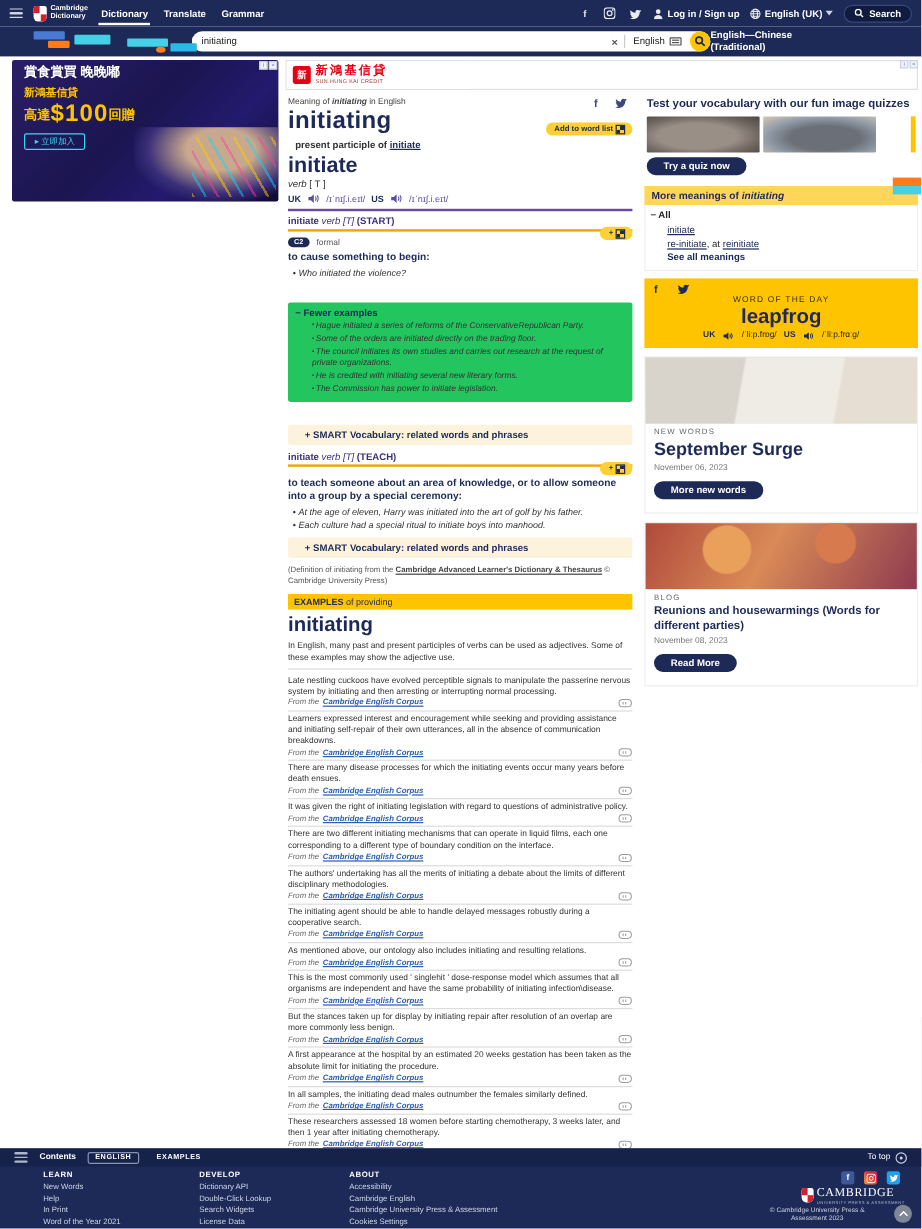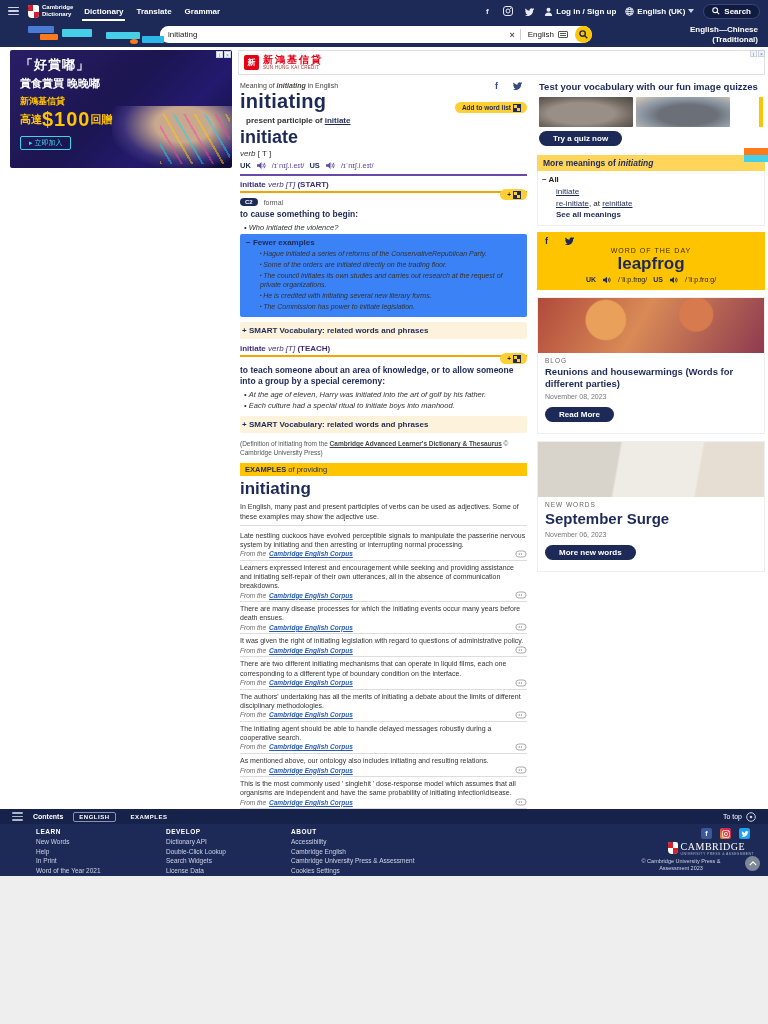--- a/index.html
+++ b/index.html
@@ -1,17 +1,17 @@
 <!DOCTYPE html>
 <html><head>
 <meta charset="utf-8">
 <style>
 *{margin:0;padding:0;box-sizing:border-box}
 html,body{background:#eee}
-.viewport{position:relative;width:768px;height:876px;margin:0 auto;background:#fff;overflow:hidden;font-family:"Liberation Sans","DejaVu Sans",sans-serif;color:#222}
+.viewport{position:relative;width:768px;height:1024px;margin:0 auto;background:#fff;overflow:hidden;font-family:"Liberation Sans","DejaVu Sans",sans-serif;color:#222}
 a{text-decoration:none}
 
 .topbar{height:22px;background:#1d2a57;display:flex;align-items:center;padding:0 8px;color:#fff;font-size:8px;gap:9px}
 .hamb{display:inline-block;width:11px}
 .hamb i{display:block;height:1.5px;background:#cfd4e4;margin:2px 0;border-radius:1px}
 .brand{display:flex;align-items:center;gap:3px}
 .shield{width:11px;height:13px;background:#fff;border-radius:2px 2px 4px 4px;position:relative;overflow:hidden}
 .shield:before{content:"";position:absolute;left:0;top:0;width:5px;height:6px;background:#d3202f}
 .shield:after{content:"";position:absolute;right:0;bottom:0;width:5px;height:6px;background:#d3202f}
 .brand-txt{font-size:6px;line-height:1.1;font-weight:bold;color:#fff}
@@ -28,21 +28,21 @@
 .blocks{position:relative;width:150px;height:100%}
 .blocks i{position:absolute;border-radius:1px}
 .searchbox{width:432px;height:17px;background:#fff;border-radius:9px;display:flex;align-items:center;overflow:hidden}
 .searchbox input{flex:1;border:0;outline:0;font-size:8px;padding:0 8px;font-family:inherit;color:#222}
 .clear-x{color:#555;font-size:9px;font-weight:bold;padding:0 5px;cursor:pointer}
 .sb-sep{width:1px;height:11px;background:#ccc}
 .sb-lang{font-size:8px;padding:0 7px;color:#222;display:flex;align-items:center;gap:4px}
 .kbd{width:10px;height:7px;border:1px solid #555;border-radius:1px;position:relative}
 .kbd:before{content:"";position:absolute;left:1px;top:1px;width:6px;height:1px;background:#555;box-shadow:0 2px 0 #555}
 .sb-go{width:17px;height:17px;border-radius:50%;background:#ffc400;display:flex;align-items:center;justify-content:center}
-.sr-right{flex:1;text-align:right;color:#fff;font-weight:bold;font-size:8px;line-height:1.15}
+.sr-right{flex:1;text-align:left;color:#fff;font-weight:bold;font-size:8px;line-height:1.15}
 
 .content{position:absolute;top:47px;left:0;right:0;bottom:67px;overflow:hidden;display:flex}
 .leftcol{width:238px;padding:3px 6px 0 10px}
 .mainwrap{flex:1;display:flex;flex-direction:column;min-width:0}
 .row2{display:flex;flex:1;min-height:0}
 .maincol{width:293px;padding:2px 4px 0 2px}
 .sidecol{flex:1;padding:0 3px 0 6px;min-width:0}
 
 .ad-left{position:relative;width:222px;height:118px;background:linear-gradient(135deg,#2a1e66 0%,#1b1550 45%,#241a6e 70%,#0f0c33 100%);border-radius:2px;overflow:hidden;color:#fff}
 .ad-left .adch{position:absolute;top:1px;right:1px}
@@ -93,25 +93,25 @@
 .sense-hd .w{font-weight:bold;color:#3c2f80}
 .sense-hd .p{font-style:italic}
 .sense-hd .g{font-weight:bold}
 .sense-hd .pill-y{position:absolute;right:0;top:9px}
 .lvl-row{display:flex;align-items:center;gap:6px;margin:5px 0 3px}
 .lvl{background:#1d2a57;color:#fff;font-size:6px;font-weight:bold;border-radius:6px;padding:1px 5px}
 .register{font-size:7px;color:#555}
 .def{font-size:8.5px;font-weight:bold;color:#1d2a57;line-height:1.3;margin:2px 0 3px}
 .ex{font-size:7.5px;font-style:italic;color:#333;margin:1px 0 1px 4px;line-height:1.3}
 .ex:before{content:"• ";color:#1d2a57;font-style:normal}
-.cream{background:#3b82f6;border-radius:2px;padding:4px 6px;margin:1px 0}
+.cream{background:#22c55e;border-radius:2px;padding:4px 6px;margin:19px 0}
 .cream .toggle{font-size:8px;font-weight:bold;color:#1d2a57}
 .cream .fe{font-size:7px;font-style:italic;color:#333;line-height:1.3;margin:2px 0 2px 14px}
 .cream .fe:before{content:"▪ ";font-style:normal;color:#333;font-size:5px;vertical-align:1px}
-.smart{background:#fdf3dc;border-radius:2px;padding:4px 2px;margin:5px 0;font-size:8px;font-weight:bold;color:#1d2a57}
+.smart{background:#fdf3dc;border-radius:2px;padding:4px 14px;margin:5px 0;font-size:8px;font-weight:bold;color:#1d2a57}
 .source{font-size:6.5px;color:#555;line-height:1.35;margin:7px 0 6px}
 .source a{color:#444;font-weight:bold;text-decoration:underline}
 
 .exbar{background:#ffc400;padding:2px 5px;font-size:7.5px;color:#1d2a57;margin:4px 0 3px}
 .exbar b{font-weight:bold}
 .hw3{font-size:17px;font-weight:bold;color:#1d2a57;margin:2px 0 3px}
 .intro{font-size:7px;color:#333;line-height:1.3;border-bottom:1px solid #ddd;padding-bottom:4px;margin-bottom:3px}
 .citem{border-bottom:1px solid #ddd;padding:2px 0 2px}
 .ctext{font-size:7px;color:#333;line-height:1.3}
 .cmeta{display:flex;align-items:center;font-size:6.5px;color:#666;font-style:italic;margin-top:1px}
@@ -272,21 +272,20 @@
   </div>
 
   <div class="content">
 
     <div class="leftcol">
       <div class="ad-left">
         <span class="adch">
             <span>i</span>
             <span>×</span>
           </span>
-        <div class="al-l1">「好賞嘟」</div>
         <div class="al-l2">賞食賞買 晚晚嘟</div>
         <div class="al-l3">新鴻基信貸</div>
         <div class="al-l4">
           <span class="al-pre">高達</span>
           <span class="al-amount">$100</span>
           <span class="al-pre">回贈</span>
         </div>
         <span class="al-cta">▸ 立即加入</span>
         <div class="al-photo"></div>
         <div class="al-neon"></div>
@@ -652,36 +651,36 @@
                   <svg width="10" height="8" viewBox="0 0 12 10">
                     <path d="M1 3.5h2.3L6 1v8L3.3 6.5H1z" fill="#1d2a57"></path>
                     <path d="M7.5 3q1.3 2 0 4M9 2q2.2 3 0 6" stroke="#1d2a57" fill="none"></path>
                   </svg>
                 </span>
               <span>/ˈliːp.frɑːɡ/</span>
             </div>
           </div>
 
           <div class="card">
+            <div class="card-img news"></div>
+            <div class="card-bd">
+              <div class="kicker">NEW WORDS</div>
+              <div class="card-title big">September Surge</div>
+              <div class="card-date">November 06, 2023</div>
+              <span class="btn-navy">More new words</span>
+            </div>
+          </div>
+
+          <div class="card">
             <div class="card-img party"></div>
             <div class="card-bd">
               <div class="kicker">BLOG</div>
               <div class="card-title">Reunions and housewarmings (Words for different parties)</div>
               <div class="card-date">November 08, 2023</div>
               <span class="btn-navy">Read More</span>
-            </div>
-          </div>
-
-          <div class="card">
-            <div class="card-img news"></div>
-            <div class="card-bd">
-              <div class="kicker">NEW WORDS</div>
-              <div class="card-title big">September Surge</div>
-              <div class="card-date">November 06, 2023</div>
-              <span class="btn-navy">More new words</span>
             </div>
           </div>
         </div>
       </div>
     </div>
 
     <div class="side-widget">
         <div class="o"></div>
         <div class="c"></div>
       </div>

